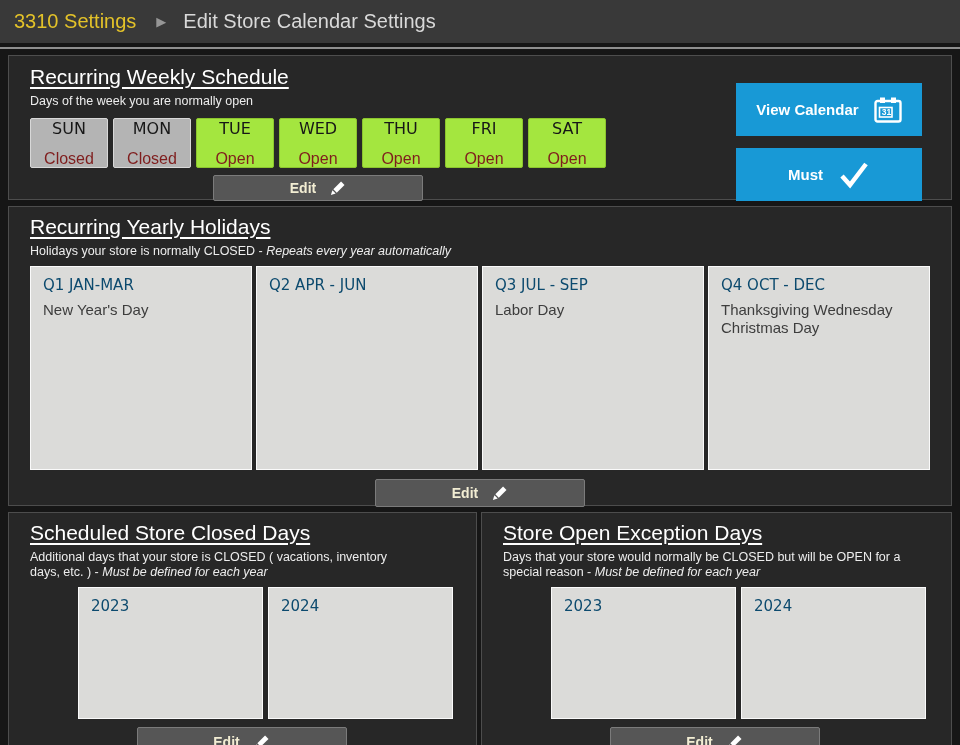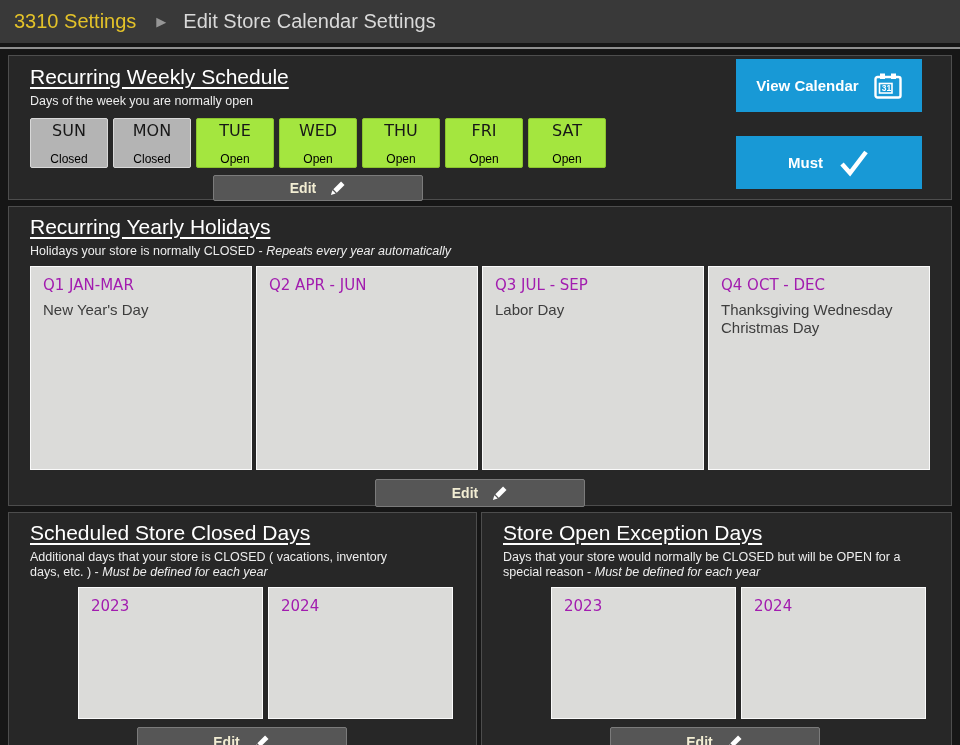--- a/index.html
+++ b/index.html
@@ -35,34 +35,34 @@
   .sub-italic{font-style:italic;}
 
   
   .p1{height:145px;padding:9px 21px 0;}
   .days-block{width:fit-content;margin-top:9px;}
   .days-row{display:flex;gap:5px;}
   .day{width:78px;height:50px;border-radius:2px;display:flex;flex-direction:column;align-items:center;justify-content:center;cursor:pointer;gap:8px;}
   .day.closed{background:var(--gray-day);border:1px solid #d8d8d8;}
   .day.open{background:var(--green);border:1px solid #8cc52e;}
   .day-code{font-family:"DejaVu Sans",sans-serif;font-size:16px;color:#171717;line-height:20px;}
-  .day-status{font-size:12px;color:#000000;margin-top:3px;}
+  .day-status{font-size:16px;color:#7f1d1d;margin-top:3px;}
   .btn-edit{display:flex;align-items:center;justify-content:center;gap:13px;background:var(--edit-bg);border:1px solid var(--edit-border);border-radius:2px;color:var(--cream);font-size:14px;font-weight:bold;width:210px;cursor:pointer;}
   .p1 .btn-edit{height:26px;margin:7px auto 0;}
   .pencil{width:17px;height:17px;display:block;}
 
-  .right-btns{position:absolute;top:3px;right:29px;width:186px;display:flex;flex-direction:column;gap:24px;}
+  .right-btns{position:absolute;top:27px;right:29px;width:186px;display:flex;flex-direction:column;gap:12px;}
   .btn-blue{height:53px;background:var(--blue);color:#fff;font-size:15px;font-weight:bold;display:flex;align-items:center;justify-content:center;gap:15px;cursor:pointer;}
 
   
   .p2{height:300px;padding:8px 21px 0;}
   .quarters-row{display:flex;gap:4px;margin-top:7px;}
   .light-box{background:var(--light-panel);border:1px solid var(--light-border);padding:9px 12px;}
   .qpanel{width:224px;height:204px;}
-  .q-title,.y-title{font-family:"DejaVu Sans",sans-serif;font-size:15px;color:#a21caf;line-height:19px;}
+  .q-title,.y-title{font-family:"DejaVu Sans",sans-serif;font-size:15px;color:#0c4a6e;line-height:19px;}
   .q-list{margin-top:6px;}
   .q-item{font-size:15px;color:#3d3d3d;line-height:18px;}
   .p2 .btn-edit{height:28px;margin:9px auto 0;}
 
   
   .prow{display:flex;gap:4px;margin:6px 8px 0;height:236px;}
   .pbot{background:var(--panel-bg);border:1px solid var(--panel-border);padding:8px 21px 0;}
   .p3{width:469px;}
   .p4{width:471px;}
   .p3 .sec-sub{max-width:368px;}

